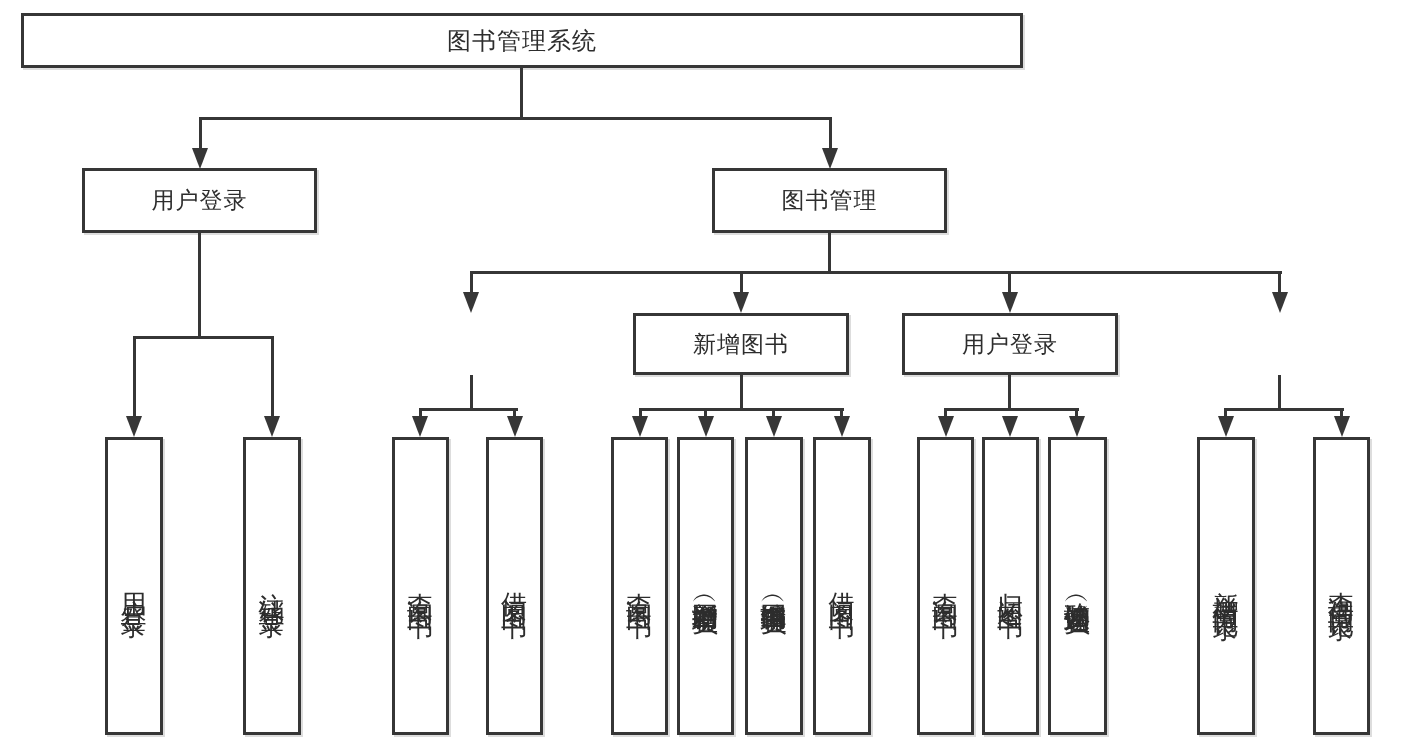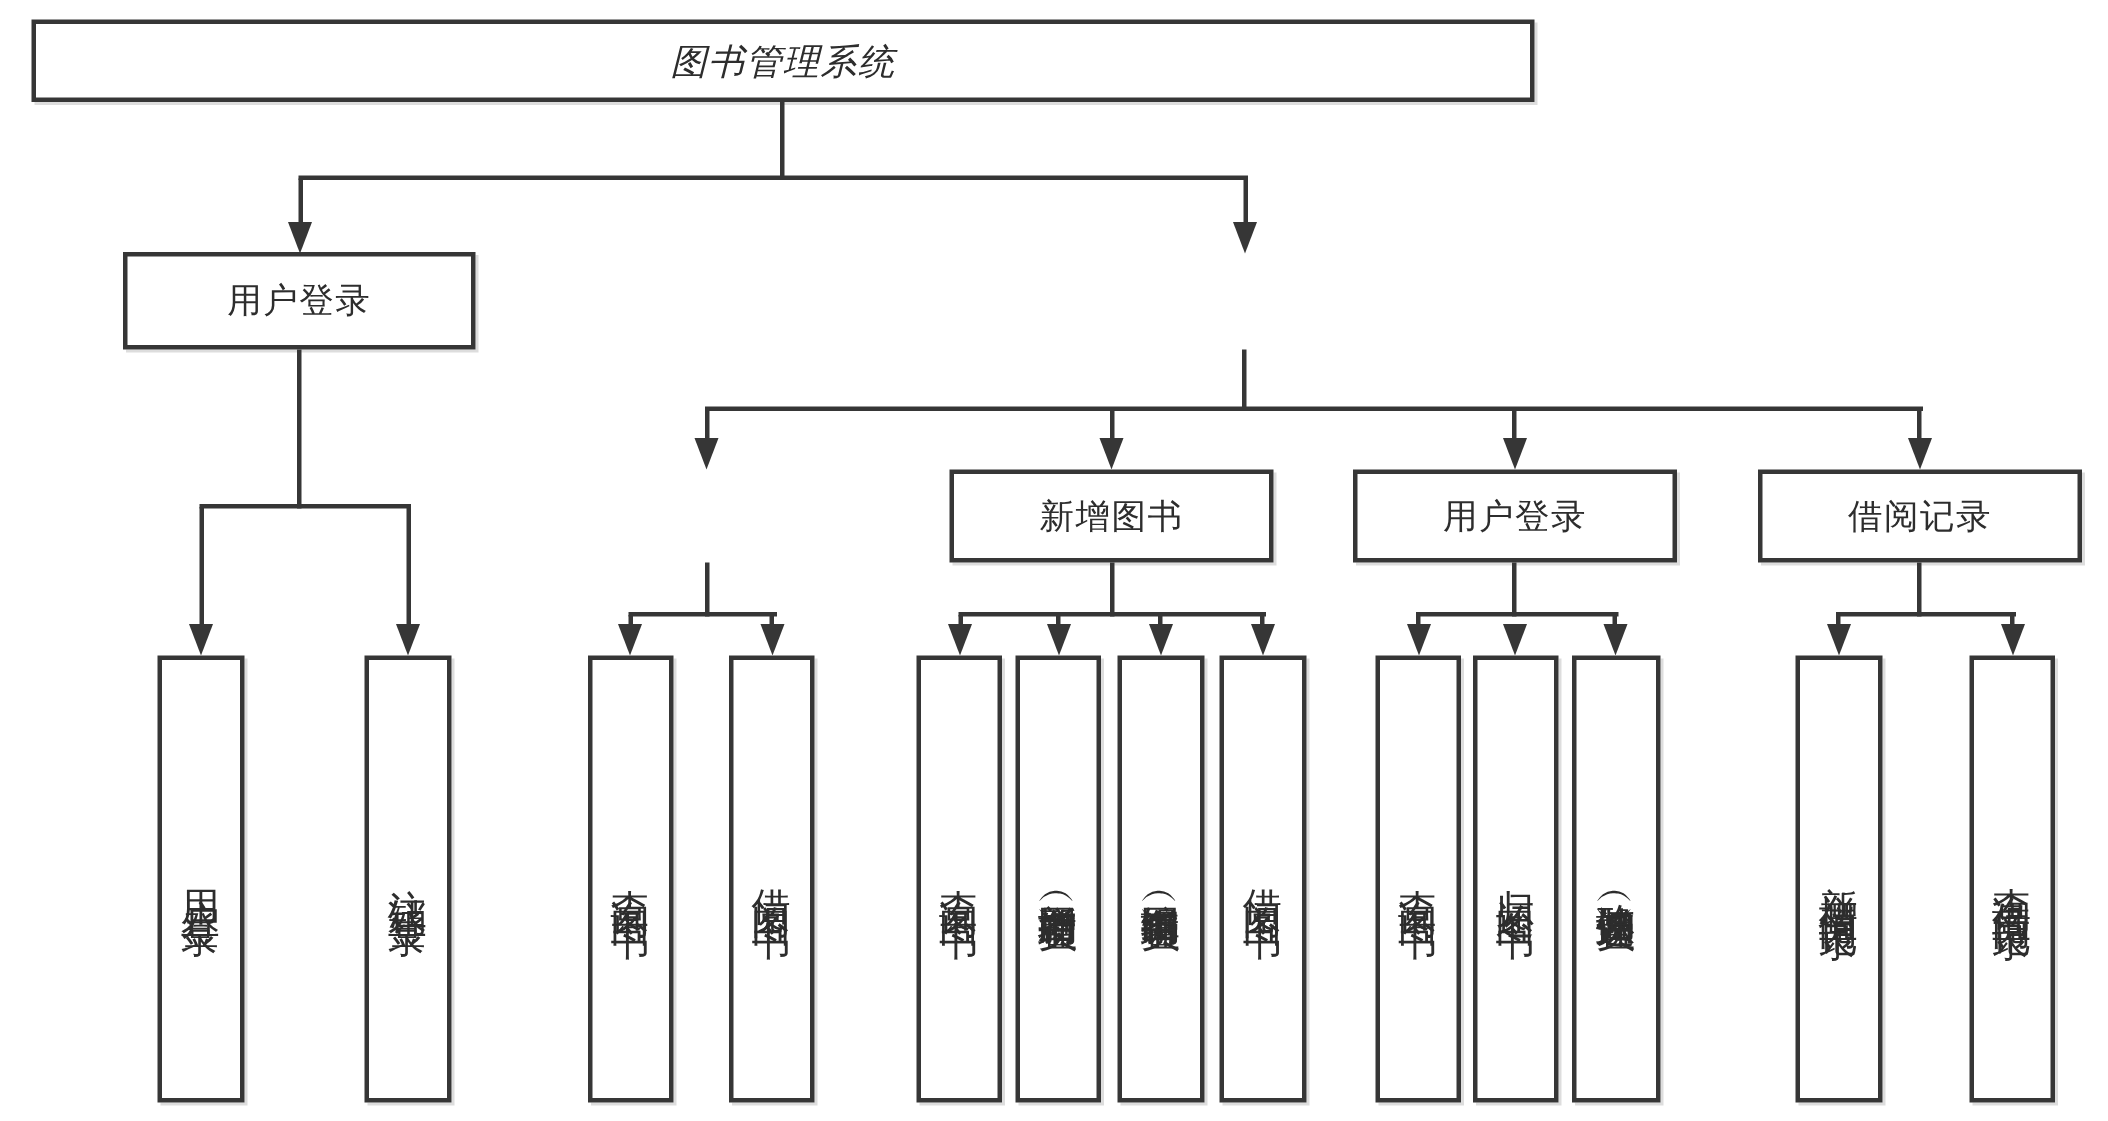--- a/index.html
+++ b/index.html
@@ -48,33 +48,36 @@
     text-shadow:1px 1px 0 #e8e8e8;
     white-space:nowrap;
     z-index:5;
   }
 </style>
 </head>
 <body>
 
 <div id="canvas">
 
-  <div class="box h root" style="left:21px;top:13px;width:1002px;height:55px;font-style:italic;">
+  <div class="box h root" style="left:21px;top:13px;width:1002px;height:55px;">
     <span>图书管理系统</span>
   </div>
 
   <div class="seg" style="left:520px;top:68px;width:3px;height:52px;"></div>
   <div class="seg" style="left:199px;top:117px;width:633px;height:3px;"></div>
   <div class="seg" style="left:199px;top:119px;width:3px;height:31px;"></div>
   <div class="seg" style="left:829px;top:119px;width:3px;height:31px;"></div>
   <div class="arrow" style="left:192px;top:148px;"></div>
   <div class="arrow" style="left:822px;top:148px;"></div>
 
   <div class="box h" style="left:82px;top:168px;width:235px;height:65px;">
     <span>用户登录</span>
+  </div>
+  <div class="box h" style="left:712px;top:168px;width:235px;height:65px;">
+    <span>图书管理</span>
   </div>
 
   <div class="seg" style="left:198px;top:233px;width:3px;height:106px;"></div>
   <div class="seg" style="left:133px;top:336px;width:141px;height:3px;"></div>
   <div class="seg" style="left:133px;top:338px;width:3px;height:81px;"></div>
   <div class="seg" style="left:271px;top:338px;width:3px;height:81px;"></div>
   <div class="arrow" style="left:126px;top:416px;"></div>
   <div class="arrow" style="left:264px;top:416px;"></div>
 
   <div class="seg" style="left:828px;top:233px;width:3px;height:41px;"></div>
@@ -86,23 +89,20 @@
   <div class="arrow" style="left:463px;top:292px;"></div>
   <div class="arrow" style="left:733px;top:292px;"></div>
   <div class="arrow" style="left:1002px;top:292px;"></div>
   <div class="arrow" style="left:1272px;top:292px;"></div>
 
   <div class="box h" style="left:633px;top:313px;width:216px;height:62px;">
     <span>新增图书</span>
   </div>
   <div class="box h" style="left:902px;top:313px;width:216px;height:62px;">
     <span>用户登录</span>
-  </div>
-  <div class="box h" style="left:1172px;top:313px;width:216px;height:62px;">
-    <span>借阅记录</span>
   </div>
 
   <div class="seg" style="left:470px;top:375px;width:3px;height:36px;"></div>
   <div class="seg" style="left:419px;top:408px;width:99px;height:3px;"></div>
   <div class="seg" style="left:419px;top:410px;width:3px;height:8px;"></div>
   <div class="seg" style="left:513px;top:410px;width:3px;height:8px;"></div>
   <div class="arrow" style="left:412px;top:416px;"></div>
   <div class="arrow" style="left:507px;top:416px;"></div>
 
   <div class="seg" style="left:740px;top:375px;width:3px;height:36px;"></div>

